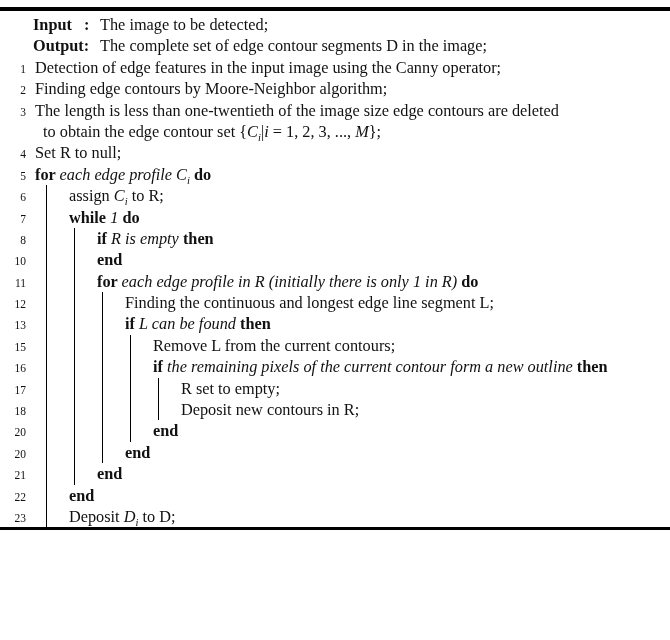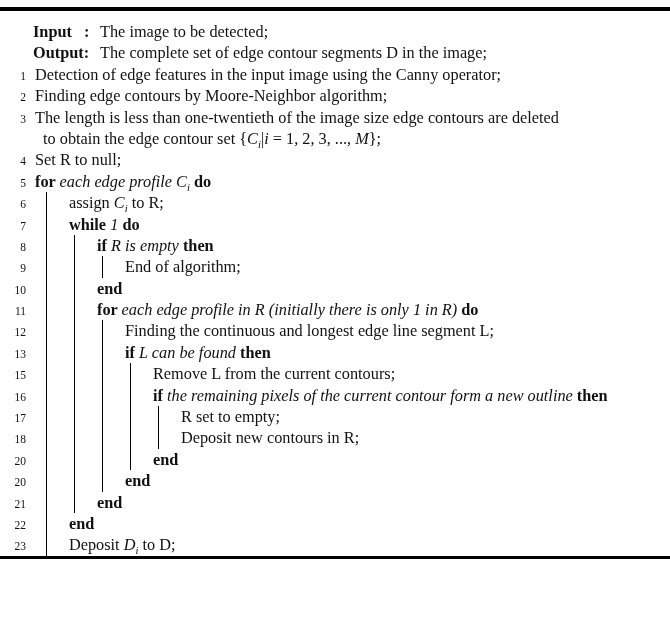--- a/index.html
+++ b/index.html
@@ -14,21 +14,21 @@
   .rule-mid{height:2px;}
   .rule-bot{height:3px;}
   .caption{
     padding:3px 14px 3px 11px;
     font-size:16.5px;line-height:20.5px;
   }
   .b{font-weight:bold;}
   .i{font-style:italic;}
   .m{font-style:italic;}
   .p{font-style:normal;}
-  .algo-body{padding-top:10px;font-size:16.3px;}
+  .algo-body{padding-top:3px;font-size:16.3px;}
   .row{
     white-space:nowrap;height:21.4px;line-height:21.4px;
   }
   .io-row{padding-left:33px;}
   .io-label{display:inline-block;width:67px;}
   .io-word{display:inline-block;width:51px;}
   .num{
     display:inline-block;width:26px;text-align:right;
     font-size:11.5px;vertical-align:baseline;
   }
@@ -66,21 +66,20 @@
     <div id="lines">
         <div class="row code-row"><span class="num">1</span><span class="gap"></span><span class="txt"><span class="p">Detection of edge features in the input image using the Canny operator;</span></span></div>
         <div class="row code-row"><span class="num">2</span><span class="gap"></span><span class="txt"><span class="p">Finding edge contours by Moore-Neighbor algorithm;</span></span></div>
         <div class="row code-row"><span class="num">3</span><span class="gap"></span><span class="txt"><span class="p">The length is less than one-twentieth of the image size edge contours are deleted</span></span></div>
         <div class="row code-row"><span class="num"></span><span class="gap"></span><span class="txt cont"><span class="p">to obtain the edge contour set {</span><span class="m">C</span><sub>i</sub><span class="p">|</span><span class="m">i</span><span class="p"> = 1, 2, 3, ..., </span><span class="m">M</span><span class="p">};</span></span></div>
         <div class="row code-row"><span class="num">4</span><span class="gap"></span><span class="txt"><span class="p">Set R to null;</span></span></div>
         <div class="row code-row"><span class="num">5</span><span class="gap"></span><span class="txt"><span class="b">for </span><span class="i">each edge profile </span><span class="m">C</span><sub>i</sub><span class="b"> do</span></span></div>
         <div class="row code-row"><span class="num">6</span><span class="gap"></span><span class="barpad"></span><span class="bar"></span><span class="txt shifted"><span class="p">assign </span><span class="m">C</span><sub>i</sub><span class="p"> to R;</span></span></div>
         <div class="row code-row"><span class="num">7</span><span class="gap"></span><span class="barpad"></span><span class="bar"></span><span class="txt shifted"><span class="b">while </span><span class="i">1</span><span class="b"> do</span></span></div>
         <div class="row code-row"><span class="num">8</span><span class="gap"></span><span class="barpad"></span><span class="bar"></span><span class="bar"></span><span class="txt shifted"><span class="b">if </span><span class="i">R is empty</span><span class="b"> then</span></span></div>
-        <div class="row code-row"><span class="num">9</span><span class="gap"></span><span class="barpad"></span><span class="bar"></span><span class="bar"></span><span class="bar"></span><span class="txt shifted"><span class="p">End of algorithm;</span></span></div>
         <div class="row code-row"><span class="num">10</span><span class="gap"></span><span class="barpad"></span><span class="bar"></span><span class="bar"></span><span class="txt shifted"><span class="b">end</span></span></div>
         <div class="row code-row"><span class="num">11</span><span class="gap"></span><span class="barpad"></span><span class="bar"></span><span class="bar"></span><span class="txt shifted"><span class="b">for </span><span class="i">each edge profile in R (initially there is only 1 in R)</span><span class="b"> do</span></span></div>
         <div class="row code-row"><span class="num">12</span><span class="gap"></span><span class="barpad"></span><span class="bar"></span><span class="bar"></span><span class="bar"></span><span class="txt shifted"><span class="p">Finding the continuous and longest edge line segment L;</span></span></div>
         <div class="row code-row"><span class="num">13</span><span class="gap"></span><span class="barpad"></span><span class="bar"></span><span class="bar"></span><span class="bar"></span><span class="txt shifted"><span class="b">if </span><span class="i">L can be found</span><span class="b"> then</span></span></div>
         <div class="row code-row"><span class="num">15</span><span class="gap"></span><span class="barpad"></span><span class="bar"></span><span class="bar"></span><span class="bar"></span><span class="bar"></span><span class="txt shifted"><span class="p">Remove L from the current contours;</span></span></div>
         <div class="row code-row"><span class="num">16</span><span class="gap"></span><span class="barpad"></span><span class="bar"></span><span class="bar"></span><span class="bar"></span><span class="bar"></span><span class="txt shifted"><span class="b">if </span><span class="i">the remaining pixels of the current contour form a new outline</span><span class="b"> then</span></span></div>
         <div class="row code-row"><span class="num">17</span><span class="gap"></span><span class="barpad"></span><span class="bar"></span><span class="bar"></span><span class="bar"></span><span class="bar"></span><span class="bar"></span><span class="txt shifted"><span class="p">R set to empty;</span></span></div>
         <div class="row code-row"><span class="num">18</span><span class="gap"></span><span class="barpad"></span><span class="bar"></span><span class="bar"></span><span class="bar"></span><span class="bar"></span><span class="bar"></span><span class="txt shifted"><span class="p">Deposit new contours in R;</span></span></div>
         <div class="row code-row"><span class="num">20</span><span class="gap"></span><span class="barpad"></span><span class="bar"></span><span class="bar"></span><span class="bar"></span><span class="bar"></span><span class="txt shifted"><span class="b">end</span></span></div>
         <div class="row code-row"><span class="num">20</span><span class="gap"></span><span class="barpad"></span><span class="bar"></span><span class="bar"></span><span class="bar"></span><span class="txt shifted"><span class="b">end</span></span></div>

